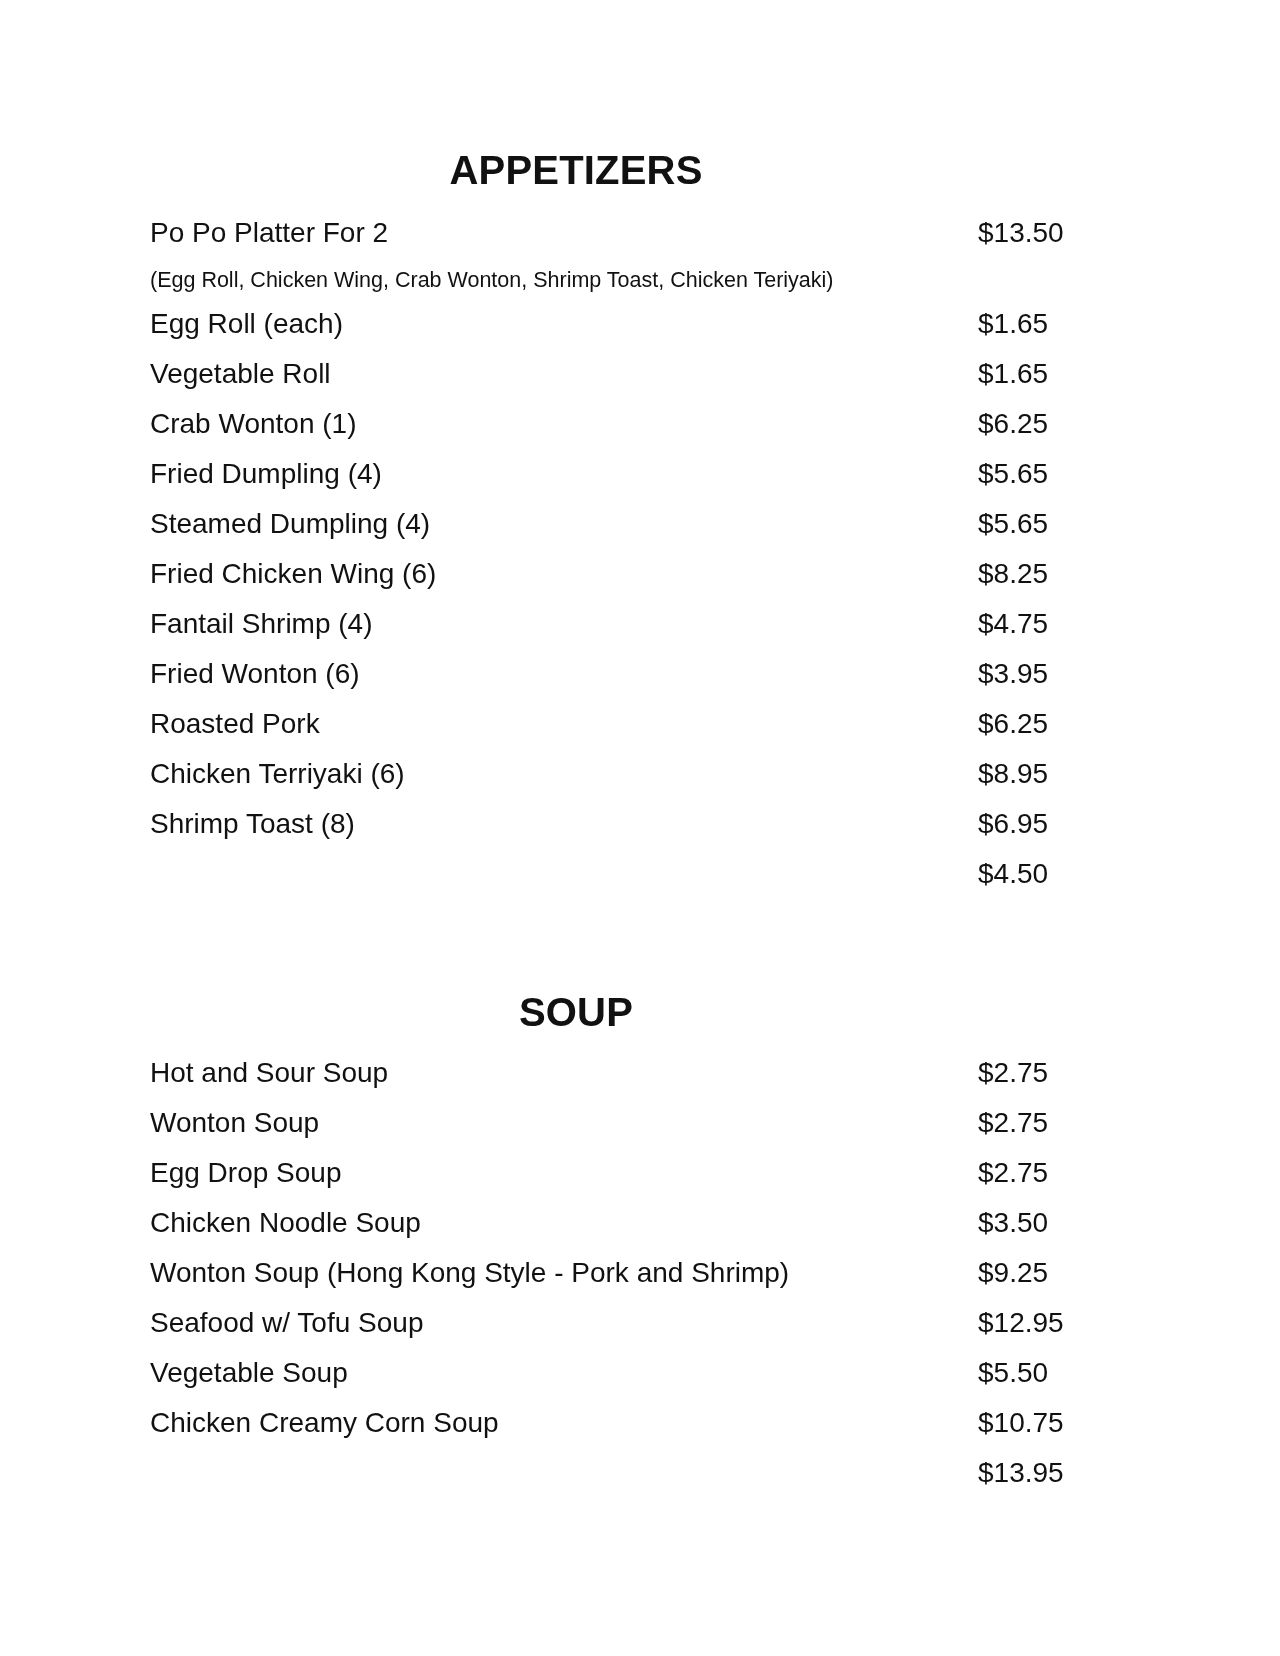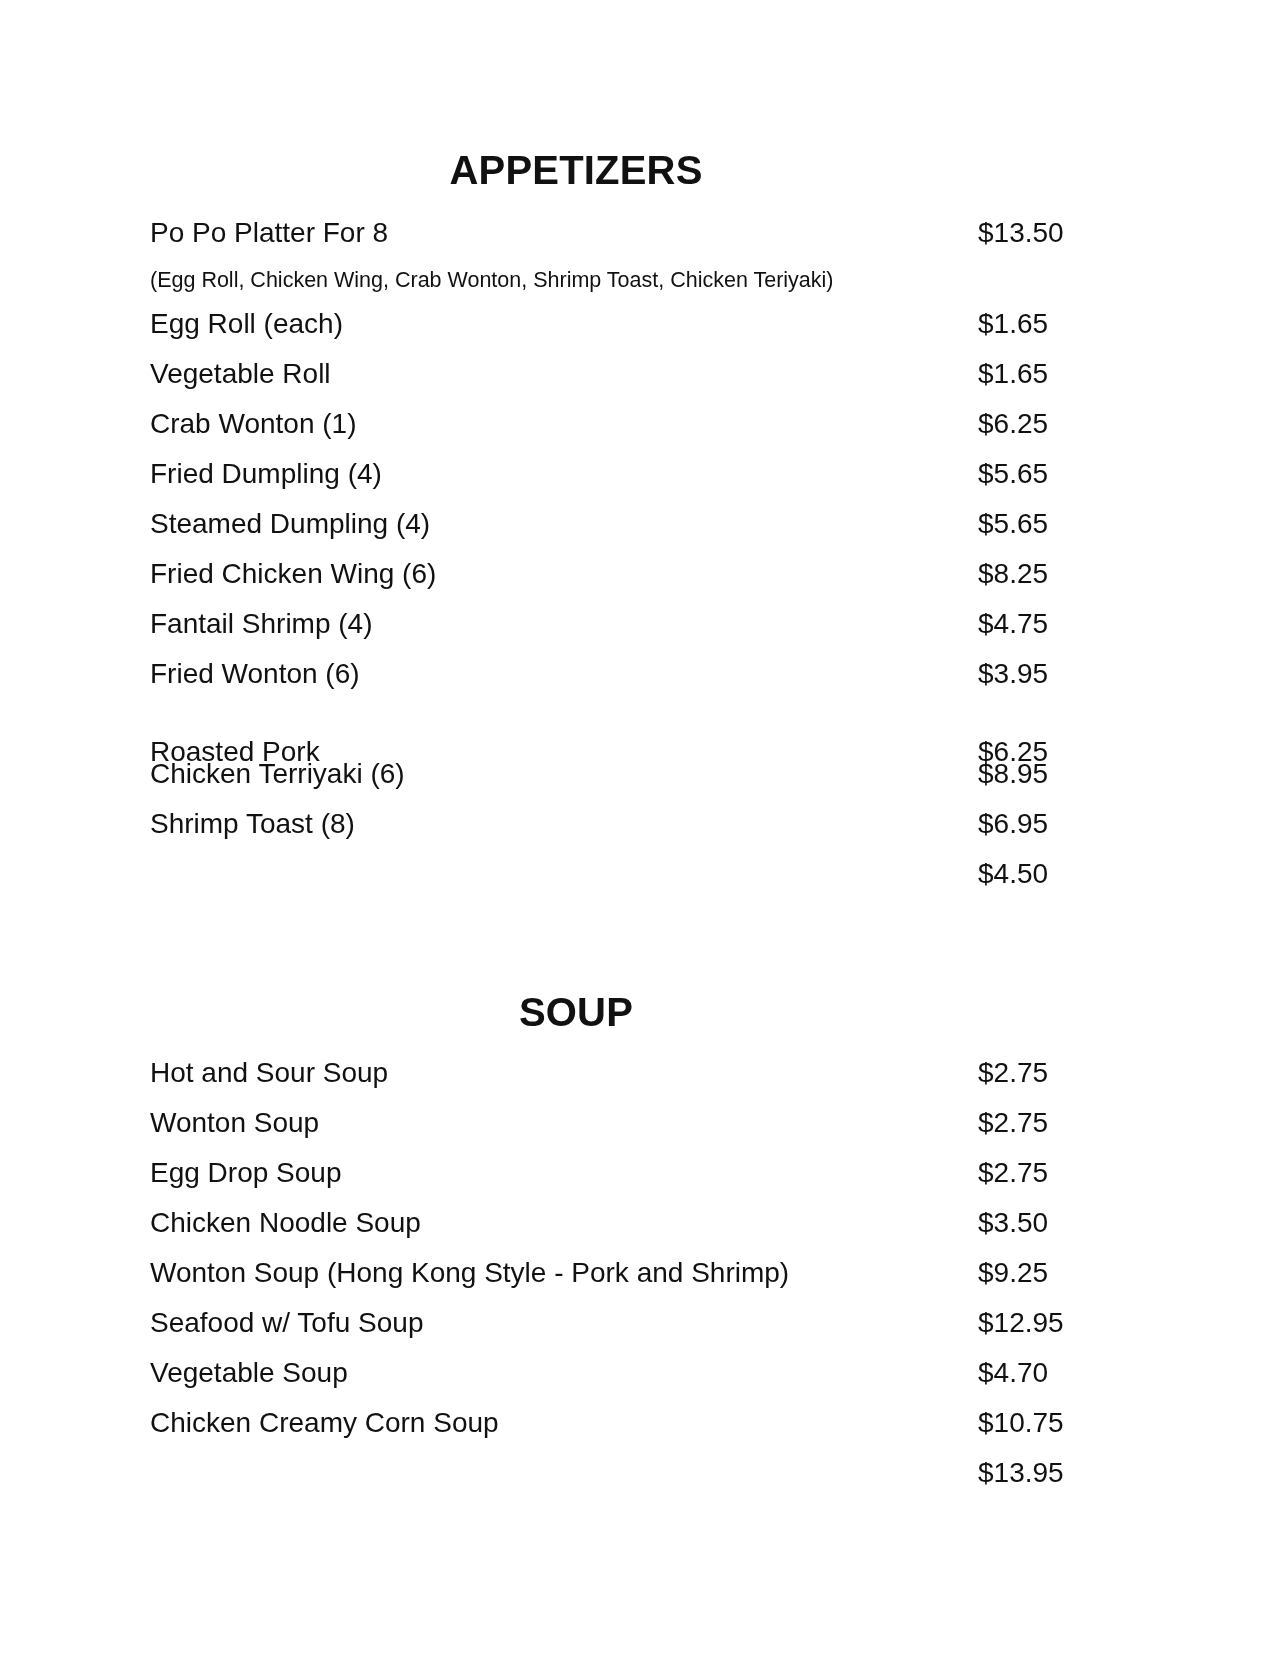--- a/index.html
+++ b/index.html
@@ -11,21 +11,21 @@
   .row .name { position: absolute; left: 0; bottom: 0; font-size: 28px; line-height: 28px; white-space: nowrap; }
   .row .price { position: absolute; left: 828px; bottom: 0; font-size: 28px; line-height: 28px; white-space: nowrap; }
   .note { position: absolute; left: 150px; font-size: 21.5px; line-height: 22px; white-space: nowrap; }
 </style>
 </head>
 <body>
 
 <div class="section-title" style="top:150px;">APPETIZERS</div>
 
 <div class="row" style="top:207px;">
-  <span class="name">Po Po Platter For 8</span>
+  <span class="name">Po Po Platter For 2</span>
   <span class="price">$13.50</span>
 </div>
 <div class="note" style="top:269px;">(Egg Roll, Chicken Wing, Crab Wonton, Shrimp Toast, Chicken Teriyaki)</div>
 
 <div class="row" style="top:298px;">
   <span class="name">Egg Roll (each)</span>
   <span class="price">$1.65</span>
 </div>
 <div class="row" style="top:348px;">
   <span class="name">Vegetable Roll</span>
@@ -48,21 +48,21 @@
   <span class="price">$8.25</span>
 </div>
 <div class="row" style="top:598px;">
   <span class="name">Fantail Shrimp (4)</span>
   <span class="price">$4.75</span>
 </div>
 <div class="row" style="top:648px;">
   <span class="name">Fried Wonton (6)</span>
   <span class="price">$3.95</span>
 </div>
-<div class="row" style="top:726px;text-align:center;">
+<div class="row" style="top:698px;text-align:center;">
   <span class="name">Roasted Pork</span>
   <span class="price">$6.25</span>
 </div>
 <div class="row" style="top:748px;">
   <span class="name">Chicken Terriyaki (6)</span>
   <span class="price">$8.95</span>
 </div>
 <div class="row" style="top:798px;">
   <span class="name">Shrimp Toast (8)</span>
   <span class="price">$6.95</span>
@@ -92,21 +92,21 @@
 <div class="row" style="top:1247px;">
   <span class="name">Wonton Soup (Hong Kong Style - Pork and Shrimp)</span>
   <span class="price">$9.25</span>
 </div>
 <div class="row" style="top:1297px;">
   <span class="name">Seafood w/ Tofu Soup</span>
   <span class="price">$12.95</span>
 </div>
 <div class="row" style="top:1347px;">
   <span class="name">Vegetable Soup</span>
-  <span class="price">$4.70</span>
+  <span class="price">$5.50</span>
 </div>
 <div class="row" style="top:1397px;">
   <span class="name">Chicken Creamy Corn Soup</span>
   <span class="price">$10.75</span>
 </div>
 <div class="row" style="top:1447px;">
   <span class="price">$13.95</span>
 </div>
 
 </body></html>

